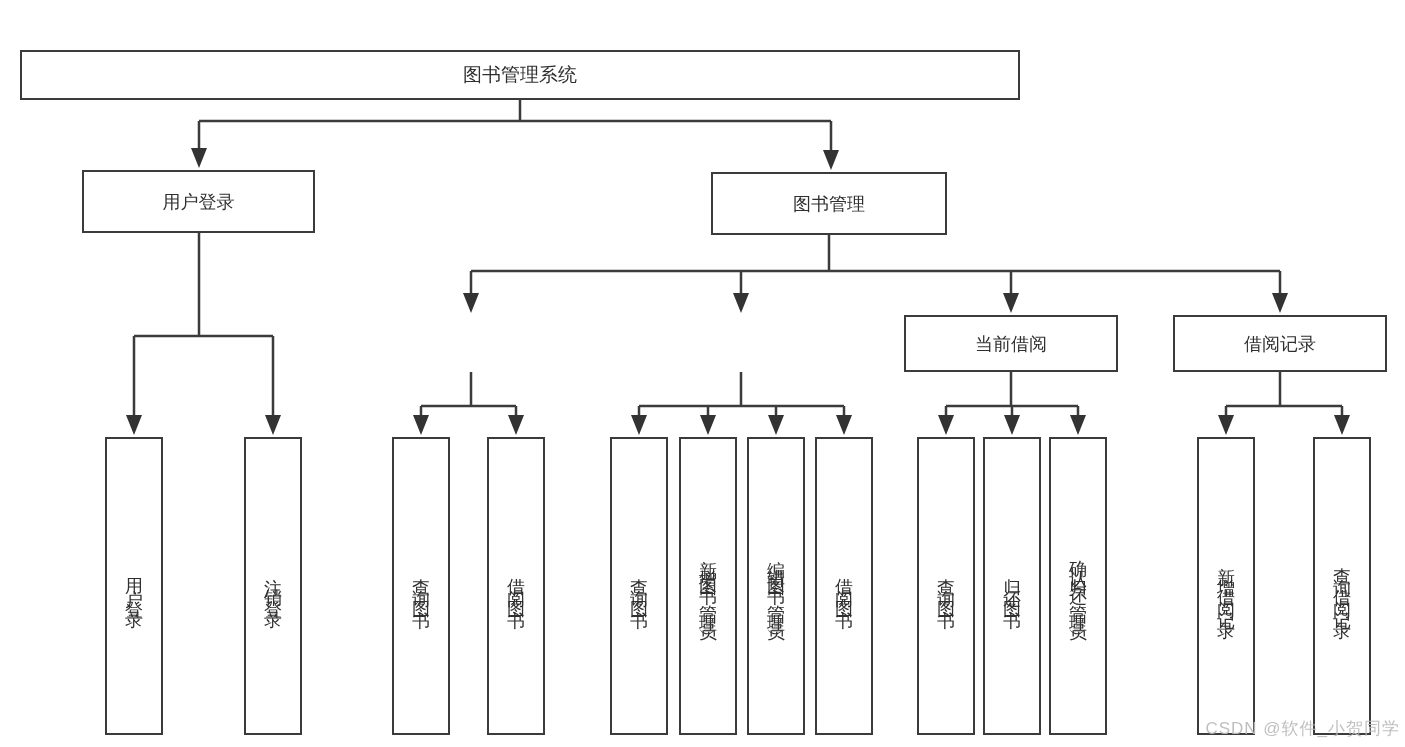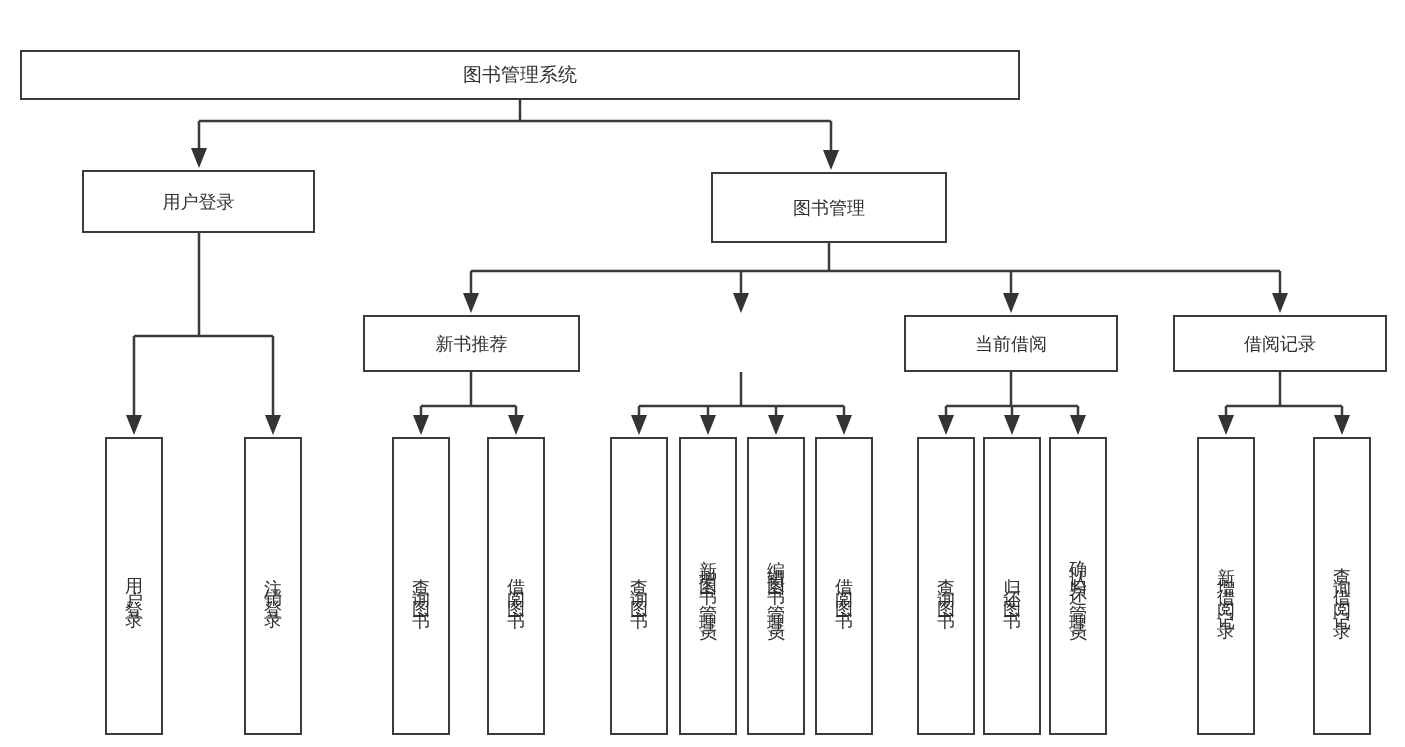--- a/index.html
+++ b/index.html
@@ -95,23 +95,22 @@
     </g>
     <g>
       <path class="line" d="M1280,372 V406 M1226,406 H1342 M1226,406 V417 M1342,406 V417"></path>
       <path class="arrow" d="M1218,415 L1234,415 L1226,435 Z M1334,415 L1350,415 L1342,435 Z"></path>
     </g>
   </svg>
 
   <div class="box root" style="left:20px; top:18px; width:1000px; height:50px;">图书管理系统</div>
 
   <div class="box" style="left:82px; top:170px; width:233px; height:63px;">用户登录</div>
-  <div class="box" style="left:711px; top:172px; width:236px; height:71px;">图书管理</div>
+  <div class="box" style="left:711px; top:172px; width:236px; height:63px;">图书管理</div>
 
-  <div class="box" style="left:363px; top:315px; width:217px; height:57px;">新书推荐</div>
   <div class="box" style="left:904px; top:315px; width:214px; height:57px;">当前借阅</div>
   <div class="box" style="left:1173px; top:315px; width:214px; height:57px;">借阅记录</div>
 
   <div class="box vbox" style="left:105px; top:437px; width:58px; height:298px;">用户登录</div>
   <div class="box vbox" style="left:244px; top:437px; width:58px; height:298px;">注销登录</div>
 
   <div class="box vbox" style="left:392px; top:437px; width:58px; height:298px;">查询图书</div>
   <div class="box vbox" style="left:487px; top:437px; width:58px; height:298px;">借阅图书</div>
 
   <div class="box vbox" style="left:610px; top:437px; width:58px; height:298px;">查询图书</div>
@@ -119,14 +118,15 @@
   <div class="box vbox" style="left:747px; top:437px; width:58px; height:298px; letter-spacing:9px;">编辑图书（管理员）</div>
   <div class="box vbox" style="left:815px; top:437px; width:58px; height:298px;">借阅图书</div>
 
   <div class="box vbox" style="left:917px; top:437px; width:58px; height:298px;">查询图书</div>
   <div class="box vbox" style="left:983px; top:437px; width:58px; height:298px;">归还图书</div>
   <div class="box vbox" style="left:1049px; top:437px; width:58px; height:298px; letter-spacing:9px;">确认归还（管理员）</div>
 
   <div class="box vbox" style="left:1197px; top:437px; width:58px; height:298px;">新增借阅记录</div>
   <div class="box vbox" style="left:1313px; top:437px; width:58px; height:298px;">查询借阅记录</div>
 
+  <div class="watermark" style="color: rgb(188, 188, 188);">CSDN @软件_小贺同学</div>
 
 </div>
 
 </body></html>

